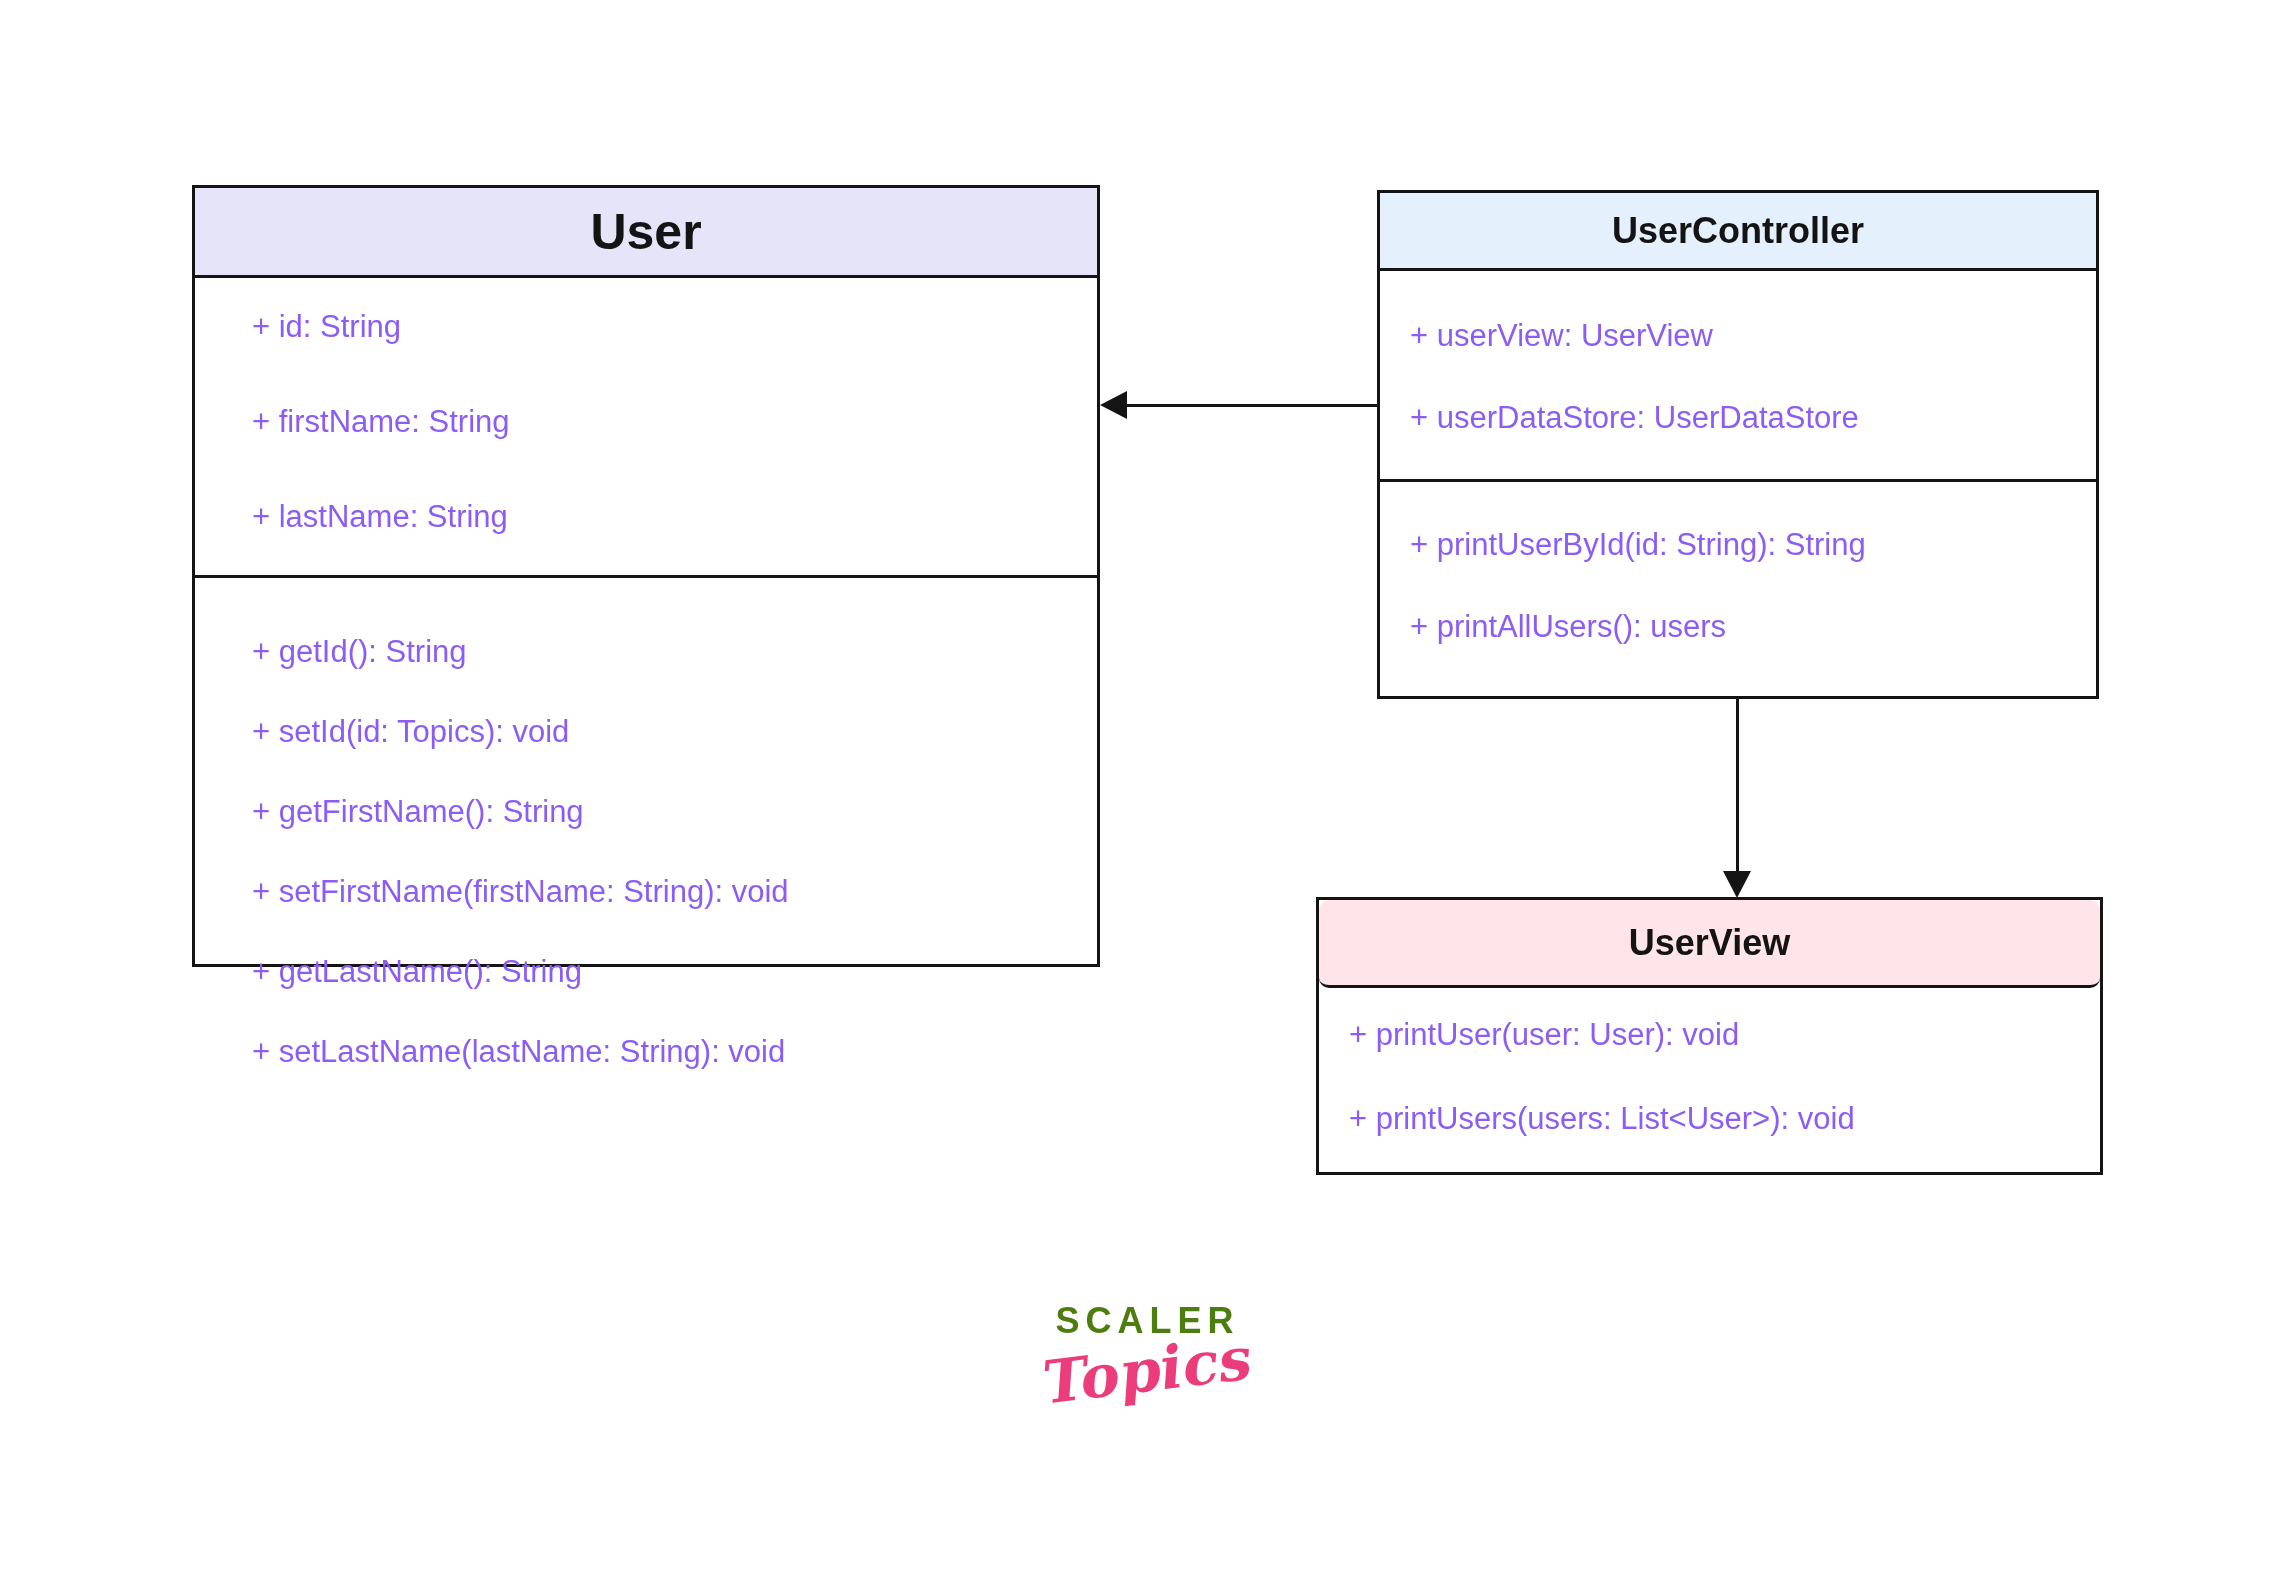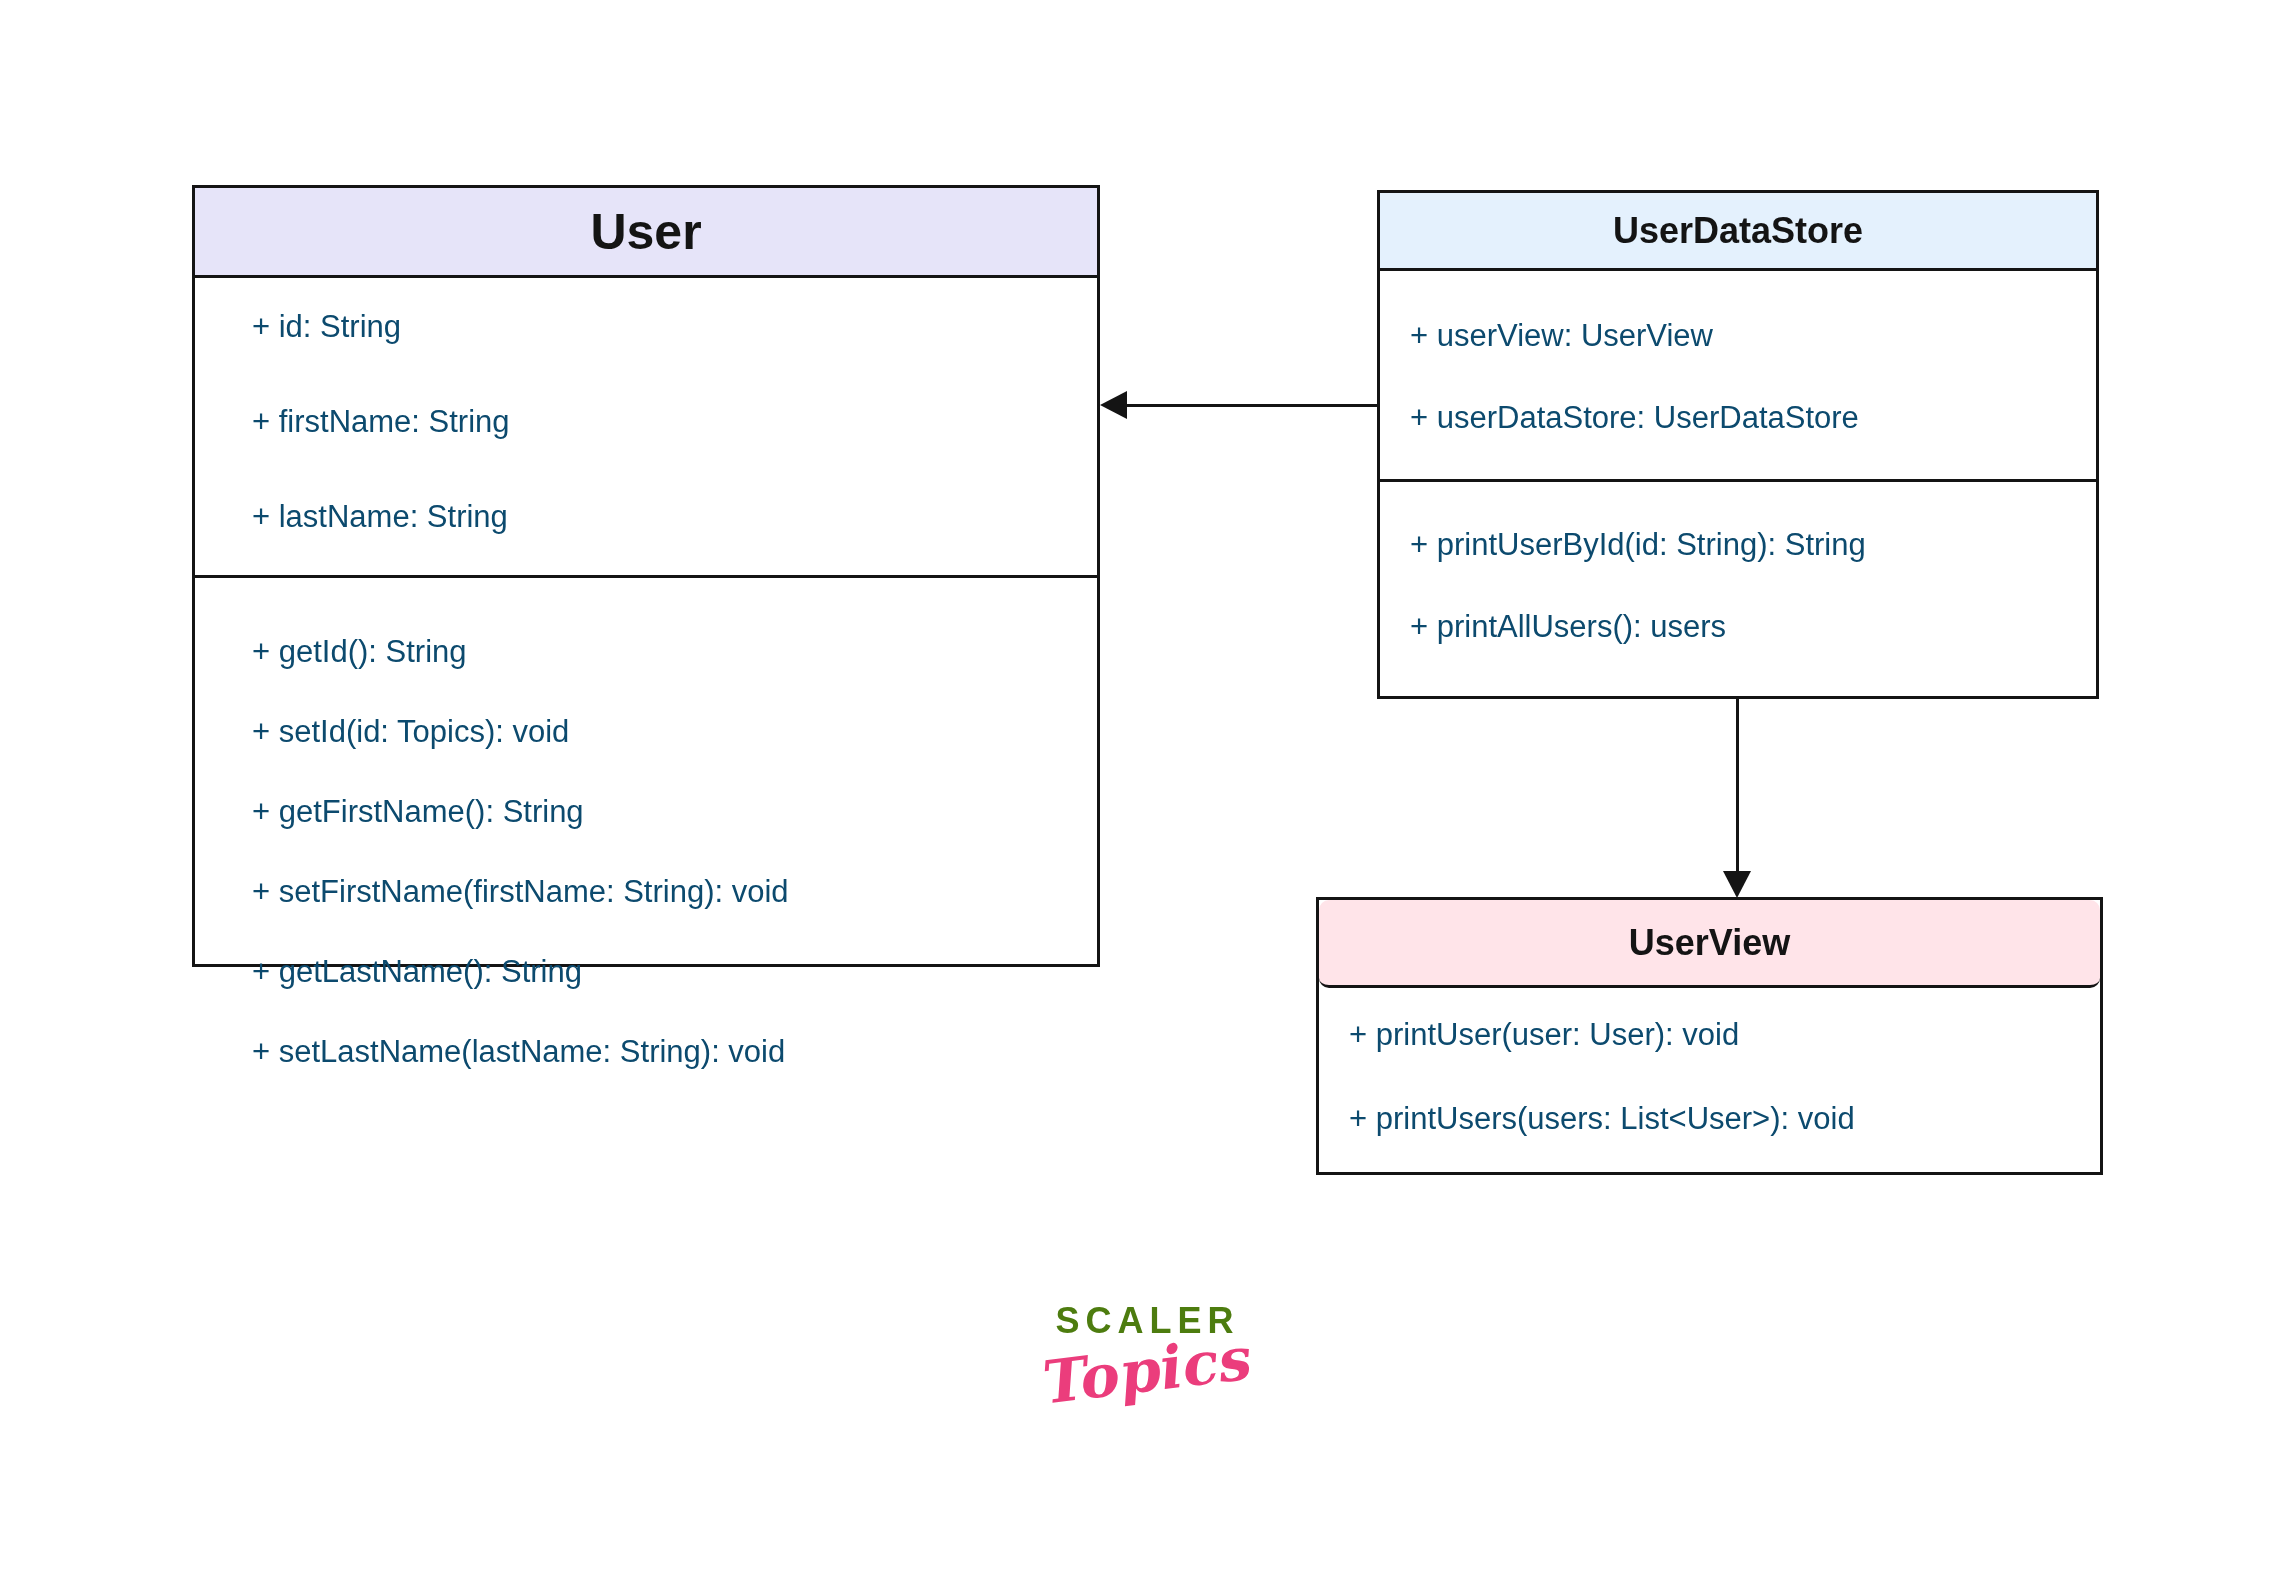--- a/index.html
+++ b/index.html
@@ -31,21 +31,21 @@
     color: #141414;
     flex: 0 0 auto;
   }
   .section { flex: 0 0 auto; }
   .section.grow { flex: 1 1 auto; }
   .divider-bottom { border-bottom: 3.4px solid #141414; }
   .line {
     display: flex;
     align-items: center;
     font-size: 31px;
-    color: #0c4a6e;
+    color: #8b5cf6;
     white-space: pre;
   }
 
   
   #box-user { left: 192px; top: 185px; width: 908px; height: 782px; }
   #box-user .class-header { height: 90px; font-size: 50px; background: #e6e4f9; }
   #box-user .attrs { height: 300px; padding: 1.4px 13.5px 0 57px; }
   #box-user .attrs .line { height: 95px; }
   #box-user .methods { padding: 34px 25px 0 57px; }
   #box-user .methods .line { height: 80px; }
@@ -127,21 +127,21 @@
       <div class="line">+ setId(id: Topics): void</div>
       <div class="line">+ getFirstName(): String</div>
       <div class="line">+ setFirstName(firstName: String): void</div>
       <div class="line">+ getLastName(): String</div>
       <div class="line">+ setLastName(lastName: String): void</div>
     </div>
   </div>
 
   <div class="class-box" id="box-usercontroller">
     <div class="class-header">
-      <span>UserDataStore</span>
+      <span>UserController</span>
     </div>
     <div class="section attrs divider-bottom">
       <div class="line">+ userView: UserView</div>
       <div class="line">+ userDataStore: UserDataStore</div>
     </div>
     <div class="section methods grow">
       <div class="line">+ printUserById(id: String): String</div>
       <div class="line">+ printAllUsers(): users</div>
     </div>
   </div>

